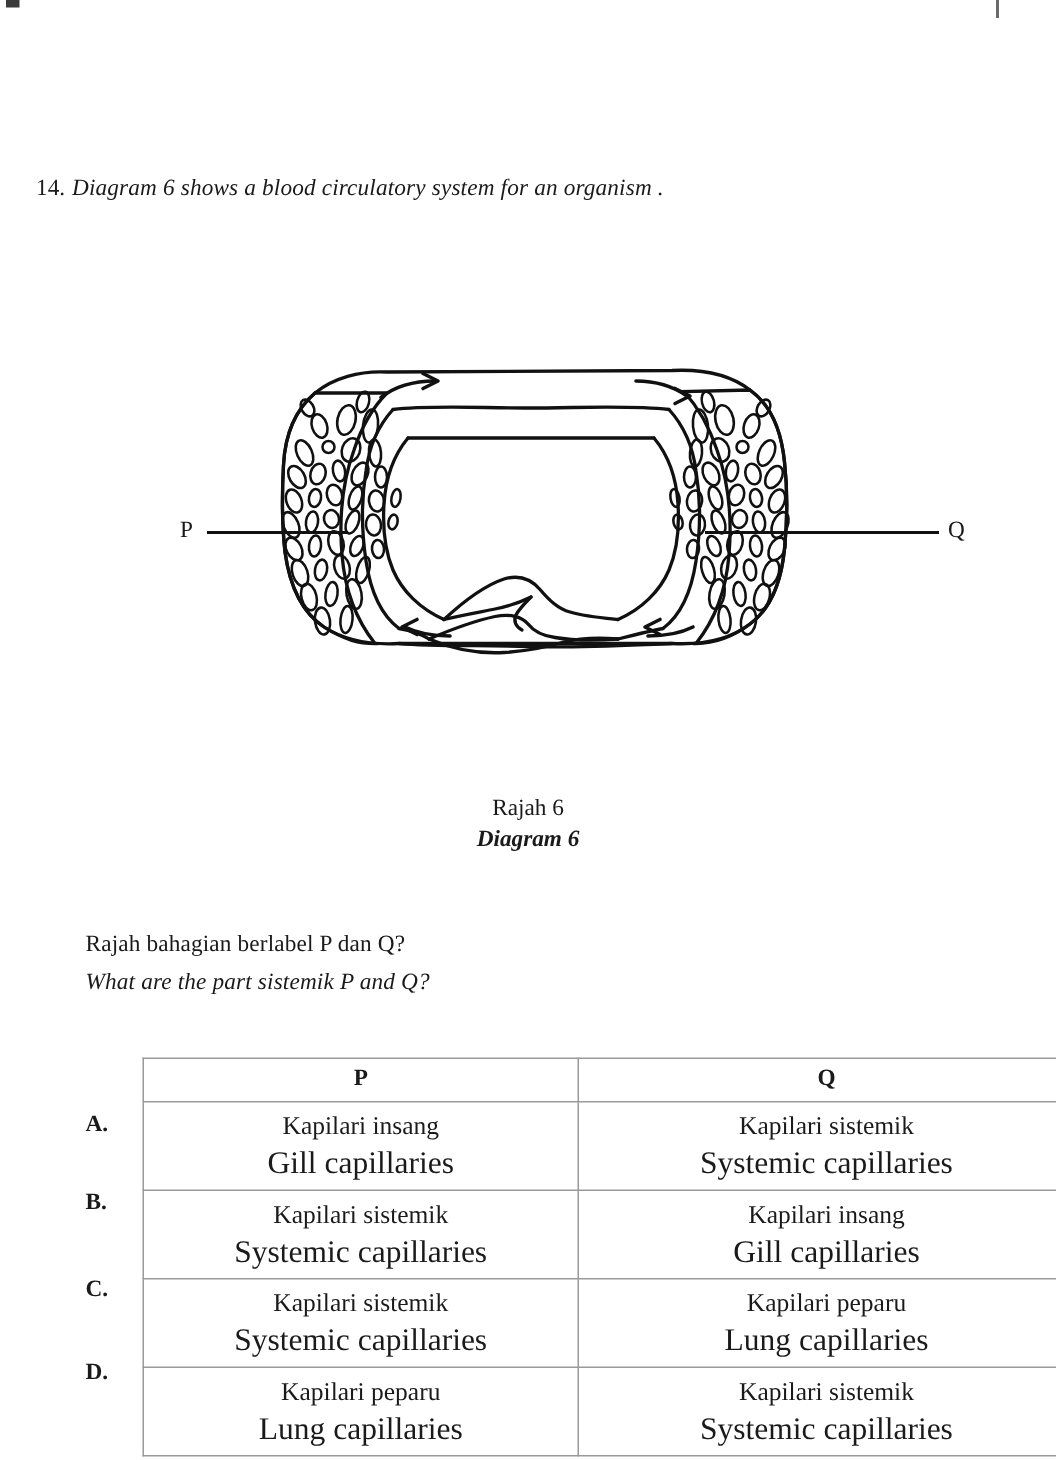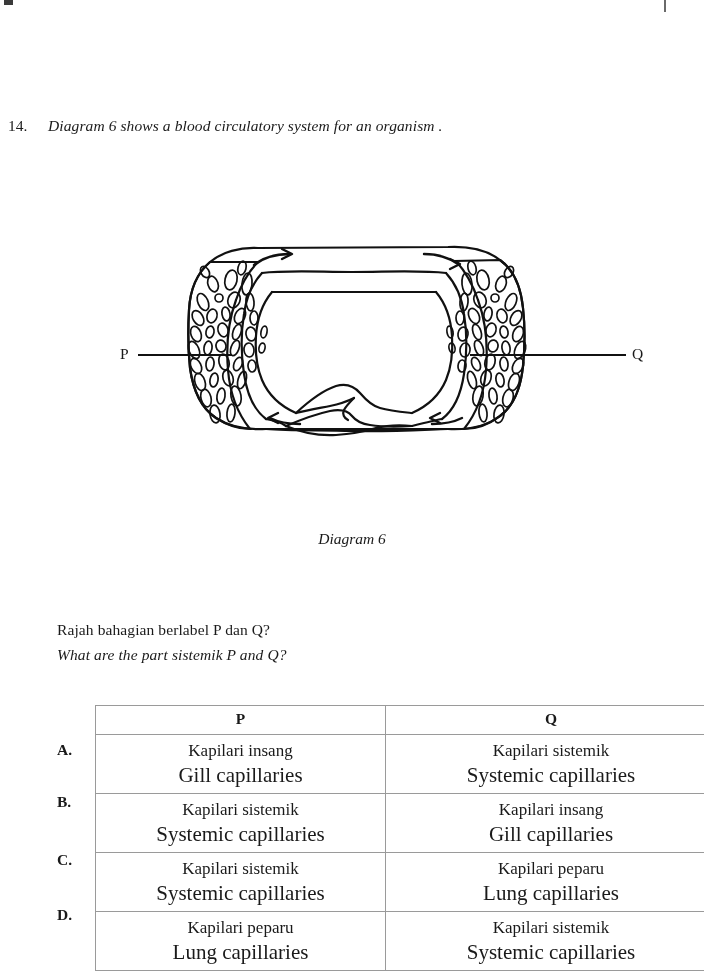--- a/index.html
+++ b/index.html
@@ -41,21 +41,21 @@
     left: 0;
     top: 113px;
     width: 704px;
   }
   .stem-row {
     display: flex;
     align-items: flex-start;
   }
   .q-number {
     width: 48px;
-    padding-left: 8px;
+    padding-left: 24px;
     box-sizing: border-box;
     font-size: 15.5px;
     line-height: 25px;
   }
   .q-body {
     flex: 1;
   }
   .line-my {
     font-size: 15.5px;
     line-height: 25px;
@@ -96,20 +96,21 @@
     text-align: center;
   }
   .caption .cap-my {
     font-size: 15.5px;
     line-height: 21px;
   }
   .caption .cap-en {
     font-size: 15.5px;
     line-height: 21px;
     font-style: italic;
+    font-weight: bold;
   }
 
   
   .prompt {
     position: absolute;
     left: 57px;
     top: 617px;
   }
 
   
@@ -336,20 +337,21 @@
 
     <line x1="138" y1="127" x2="232" y2="127" stroke="#111111" stroke-width="2"></line>
     <line x1="470" y1="127" x2="626" y2="127" stroke="#111111" stroke-width="2"></line>
   </svg>
 </div>
 
 <div class="label-p">P</div>
 <div class="label-q">Q</div>
 
 <div class="caption">
+  <div class="cap-my">Rajah 6</div>
   <div class="cap-en">Diagram 6</div>
 </div>
 
 <div class="prompt">
   <div class="line-my">Rajah bahagian berlabel P dan Q?</div>
   <div class="line-en">What are the part sistemik P and Q?</div>
 </div>
 
 <div class="options">
   <table class="answers">

